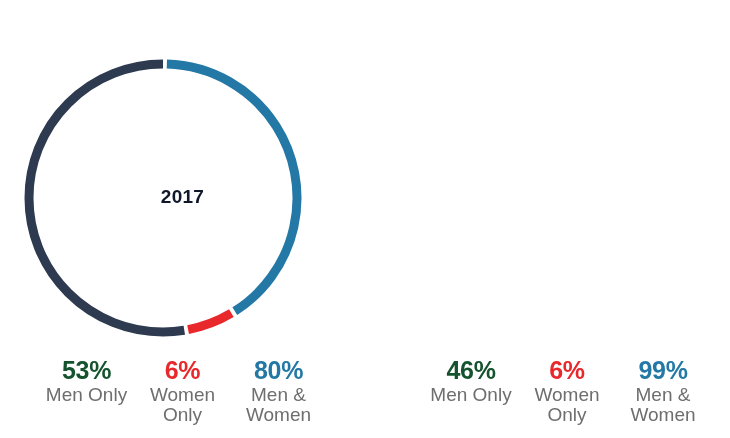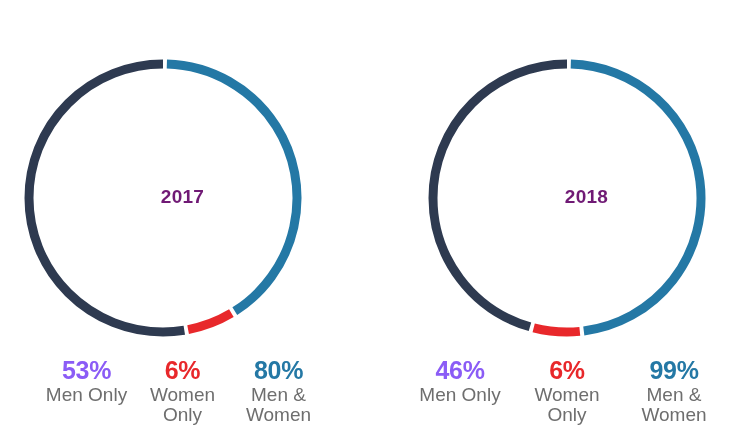--- a/index.html
+++ b/index.html
@@ -37,21 +37,21 @@
     left: 0;
     top: 0;
   }
   .donut-year {
     position: absolute;
     width: 365px;
     text-align: center;
     top: 186px;
     font-size: 19px;
     font-weight: bold;
-    color: #701a75;
+    color: #0f172a;
     letter-spacing: 0.3px;
   }
   .legend {
     position: absolute;
     top: 355px;
     left: 0;
     width: 365px;
     display: flex;
     justify-content: center;
     align-items: flex-start;
@@ -65,21 +65,21 @@
     font-weight: bold;
     line-height: 30px;
     letter-spacing: -0.3px;
   }
   .legend-label {
     font-size: 19px;
     color: #6E6E6E;
     line-height: 20px;
     font-weight: normal;
   }
-  .v-men    { color: #8b5cf6; }
+  .v-men    { color: #14532d; }
   .v-women  { color: #E8282B; }
   .v-both   { color: #2478A5; }
 </style>
 </head>
 <body>
 
 <div class="charts-row">
 
   <div class="chart-block">
     <div class="donut-wrap">
@@ -106,32 +106,22 @@
       </div>
       <div class="legend-item">
         <div class="legend-value v-both">80%</div>
         <div class="legend-label">Men &amp;</div>
         <div class="legend-label">Women</div>
       </div>
     </div>
   </div>
 
   <div class="chart-block">
-    <div class="donut-wrap">
-      <svg class="donut-svg" width="365" height="350" viewBox="0 0 365 350">
-        <g transform="translate(202,198)">
-          <circle r="134" fill="none" stroke-width="9" stroke-linecap="butt" stroke="#2E3A50" stroke-dasharray="383.2955423345497 458.65128882751486" transform="rotate(-90) scale(1,-1)"></circle>
-          <circle r="134" fill="none" stroke-width="9" stroke-linecap="butt" stroke="#E8282B" stroke-dasharray="46.51680986972387 795.4300212923407" transform="rotate(-255.6) scale(1,-1)"></circle>
-          <circle r="134" fill="none" stroke-width="9" stroke-linecap="butt" stroke="#2478A5" stroke-dasharray="400.134478957791 441.81235220427357" transform="rotate(-277.20000000000005) scale(1,-1)"></circle>
-        </g>
-      </svg>
-      <div class="donut-year" style="left:39px;">2018</div>
-    </div>
 
-    <div class="legend" style="left:39px;width:326px;gap:11px;">
+    <div class="legend" style="left:39px;width:326px;">
       <div class="legend-item">
         <div class="legend-value v-men">46%</div>
         <div class="legend-label">Men Only</div>
         <div class="legend-label"></div>
       </div>
       <div class="legend-item">
         <div class="legend-value v-women">6%</div>
         <div class="legend-label">Women</div>
         <div class="legend-label">Only</div>
       </div>

